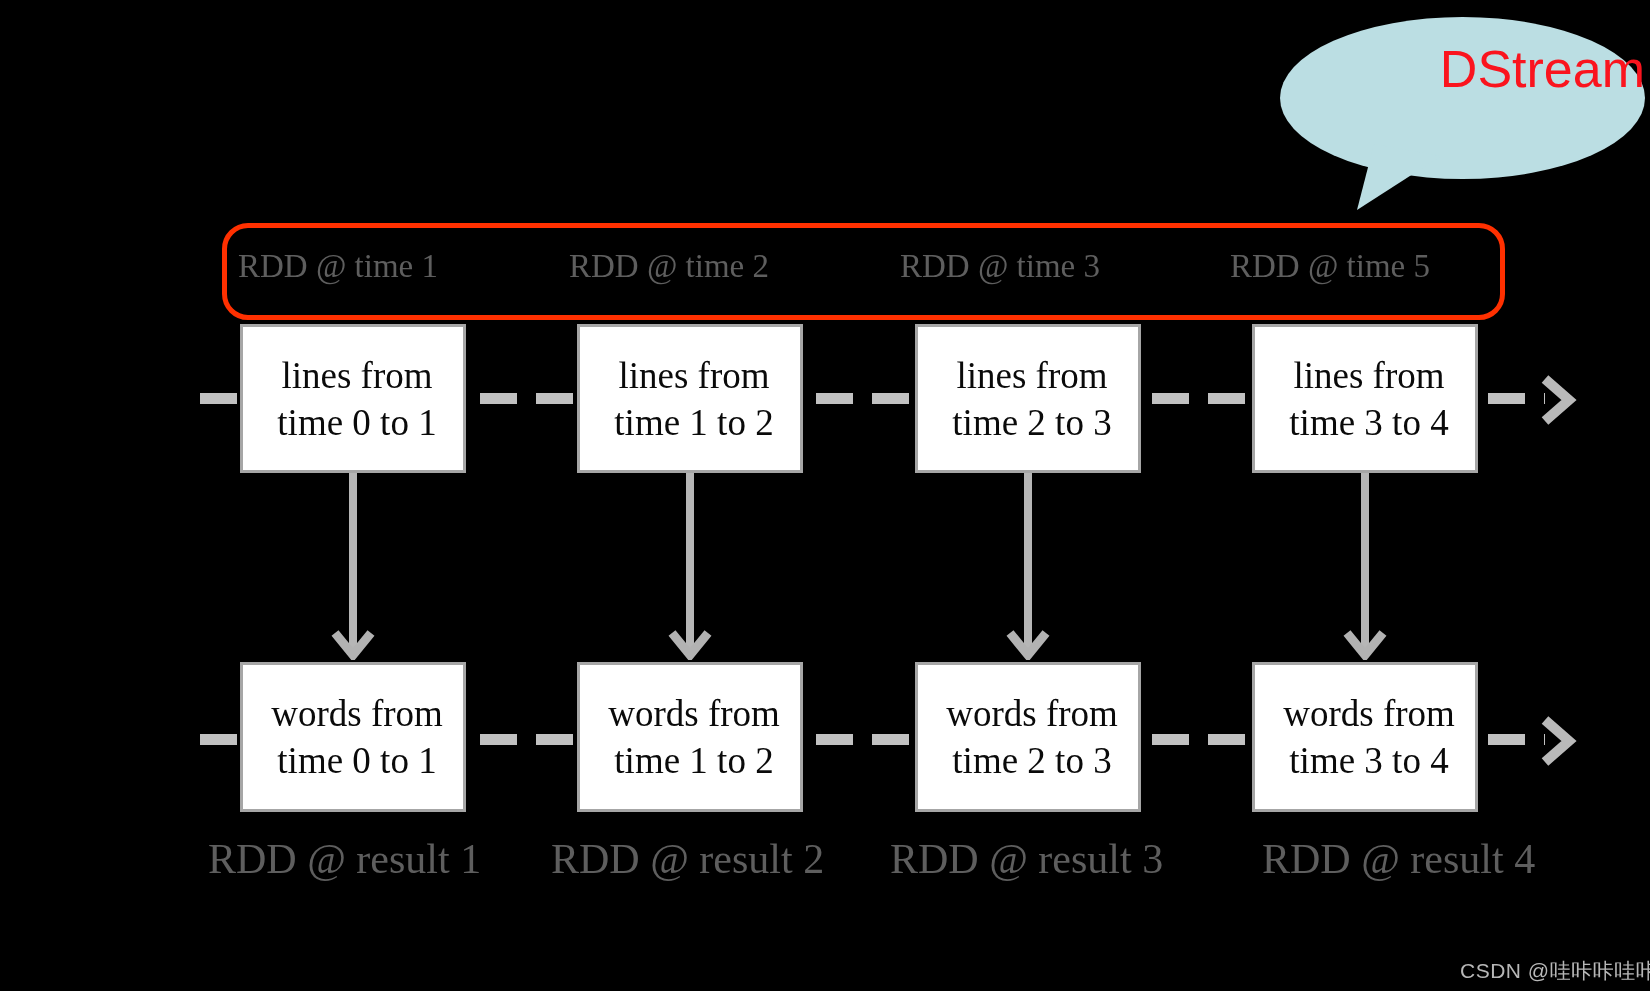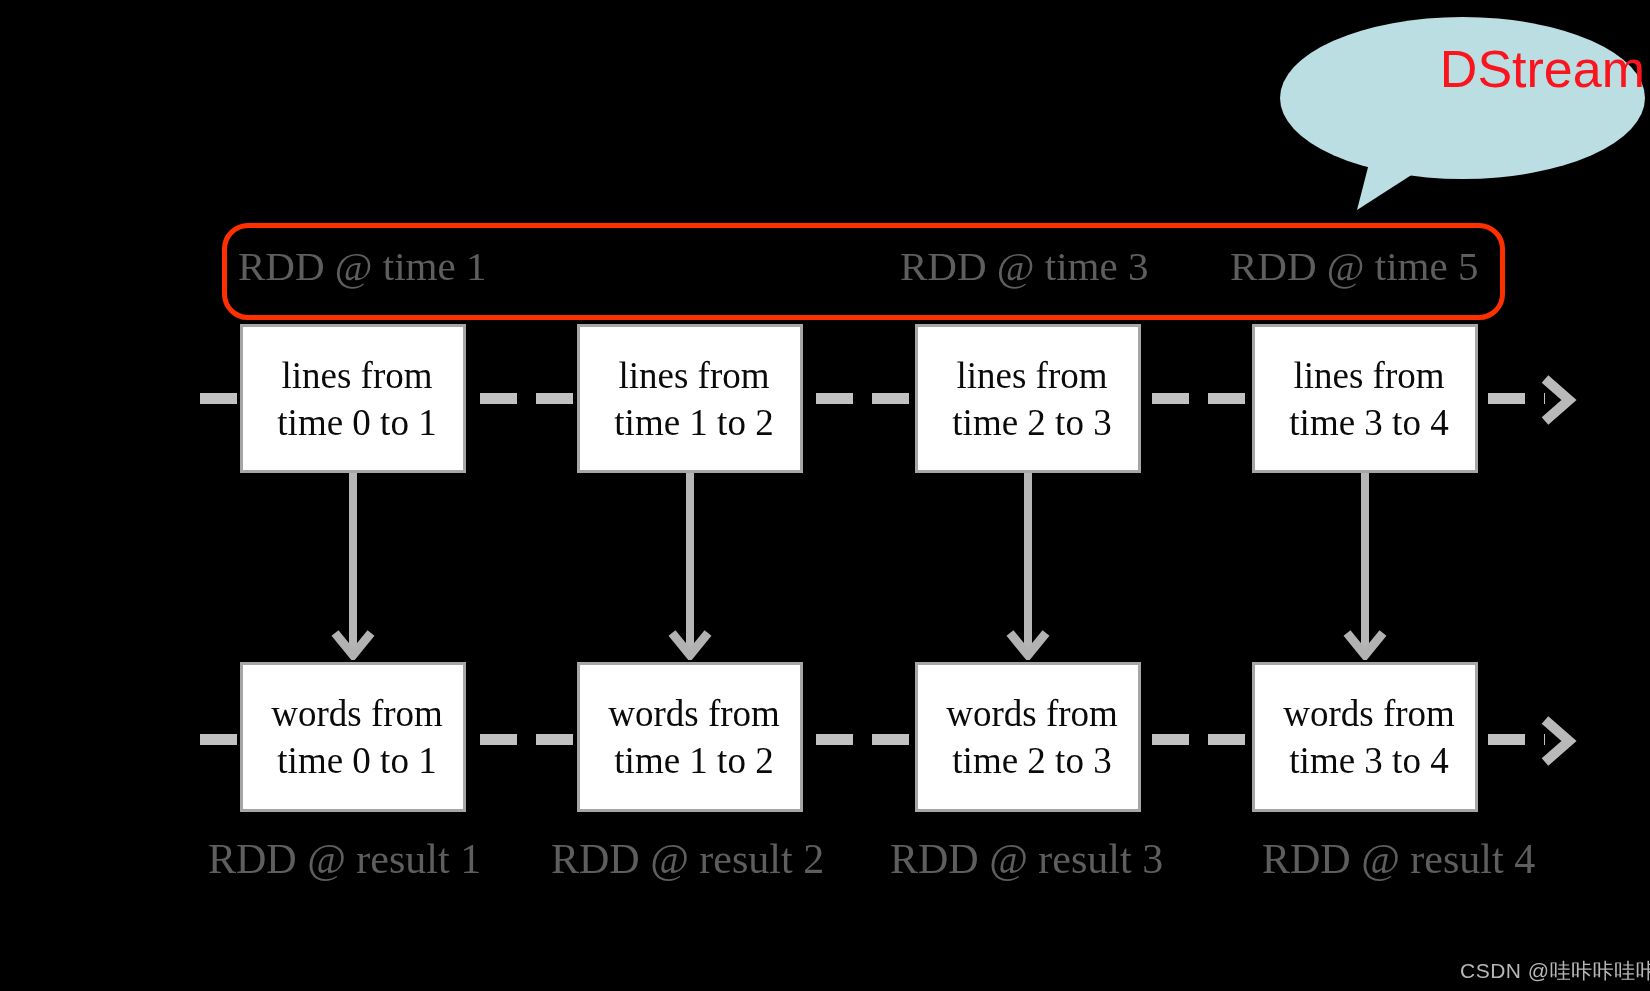--- a/index.html
+++ b/index.html
@@ -23,21 +23,21 @@
   }
   .bubble-tail{position:absolute;left:1345px;top:128px;}
   
   .dstream-group{
     position:absolute;left:222px;top:223px;width:1283px;height:97px;
     border:5px solid #ff3000;border-radius:26px;box-sizing:border-box;
     background:transparent;
   }
   
   .glabel{
-    position:absolute;color:#5e5e5e;font-size:41px;line-height:46px;
+    position:absolute;color:#5e5e5e;font-size:33px;line-height:46px;
     white-space:nowrap;
   }
   .time-label{top:243px;}
   .time-label.c0{left:238px;} .time-label.c1{left:569px;}
   .time-label.c2{left:900px;} .time-label.c3{left:1230px;}
   .result-label{top:836px;font-size:42px;}
   .result-label.c0{left:208px;} .result-label.c1{left:551px;}
   .result-label.c2{left:890px;} .result-label.c3{left:1228px;margin-left:34px;}
   
   .box{
@@ -87,20 +87,21 @@
 
   <div class="bubble">
     <span class="bubble-text">DStream</span>
   </div>
   <svg class="bubble-tail" width="110" height="90" viewBox="0 0 110 90">
     <polygon points="12,82 29,16 96,28" fill="#bbdee3"></polygon>
   </svg>
 
   <div class="dstream-group"></div>
   <div class="glabel time-label c0">RDD @ time 1</div>
+  <div class="glabel time-label c1">RDD @ time 2</div>
   <div class="glabel time-label c2">RDD @ time 3</div>
   <div class="glabel time-label c3">RDD @ time 5</div>
 
   <div class="dash-line top-line"></div>
   <svg class="h-arrow top-line" width="38" height="52" viewBox="0 0 38 52">
     <polyline points="5,5 29,26 5,47" fill="none" stroke="#b9b9b9" stroke-width="10"></polyline>
   </svg>
 
   <div class="box toprow c0">
     <span class="box-line">lines from</span>

